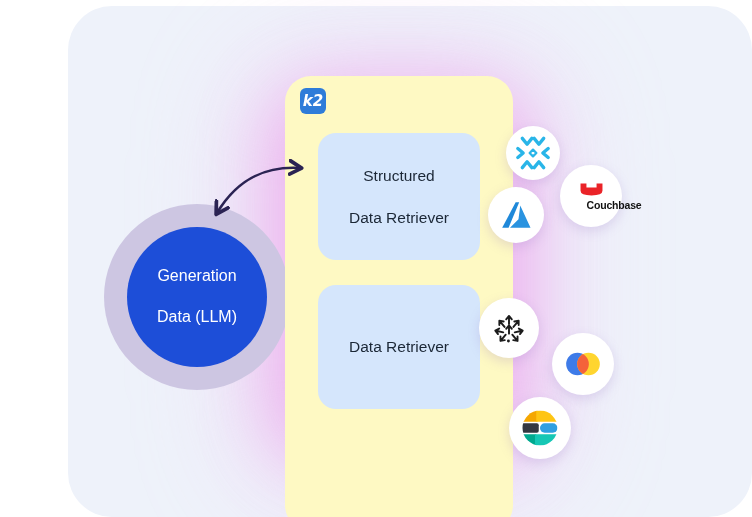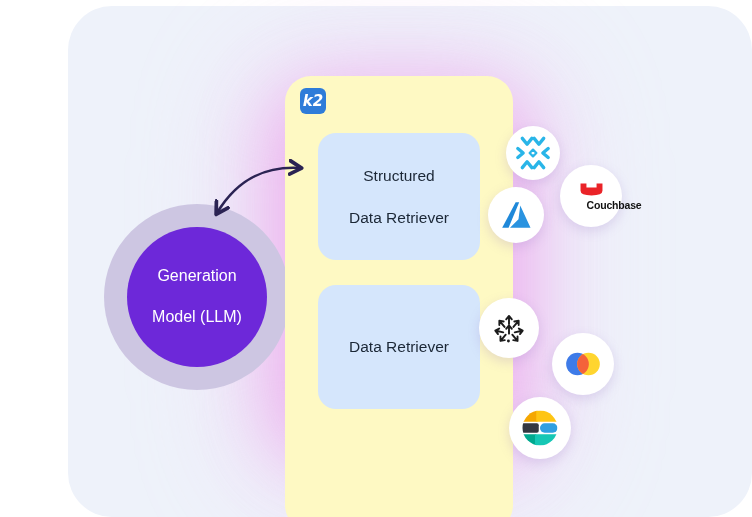--- a/index.html
+++ b/index.html
@@ -23,21 +23,21 @@
     background:#eda4ec;border-radius:48px;filter:blur(36px);
     opacity:.8;z-index:1;
   }
   
   .gen-wrap{
     position:absolute;left:104px;top:204px;width:186px;height:186px;
     border-radius:50%;background:#cdc6e2;z-index:2;
   }
   .gen-inner{
     position:absolute;left:23px;top:23px;width:140px;height:140px;
-    border-radius:50%;background:#6d28d9;
+    border-radius:50%;background:#1d4ed8;
     display:flex;flex-direction:column;align-items:center;justify-content:center;
     color:#ffffff;font-size:16px;line-height:1.3;text-align:center;font-weight:400;gap:20px;
   }
   
   .card{
     position:absolute;left:285px;top:76px;width:228px;height:455px;
     background:#fef9c3;border-radius:26px;z-index:2;text-decoration:underline;
   }
   .card-header{
     position:absolute;left:15px;top:12px;height:26px;
@@ -84,21 +84,21 @@
 </head>
 <body>
 
 <div class="panel"></div>
 <div class="glow-outer"></div>
 <div class="glow"></div>
 
 <div class="gen-wrap">
   <div class="gen-inner">
     <span>Generation</span>
-    <span>Model (LLM)</span>
+    <span>Data (LLM)</span>
   </div>
 </div>
 
 <svg class="arrow-svg" width="115" height="75" viewBox="0 0 115 75">
   <defs>
     <marker id="ah" viewBox="0 0 10 10" refX="7" refY="5" markerWidth="6.5" markerHeight="6.5" orient="auto-start-reverse">
       <path d="M1,1 L8,5 L1,9" fill="none" stroke="#2b2353" stroke-width="2.2" stroke-linecap="round" stroke-linejoin="round"></path>
     </marker>
   </defs>
   <path d="M17,63 C 38,28 66,16 100,18" fill="none" stroke="#2b2353" stroke-width="2.6" stroke-linecap="round" marker-start="url(#ah)" marker-end="url(#ah)"></path>

